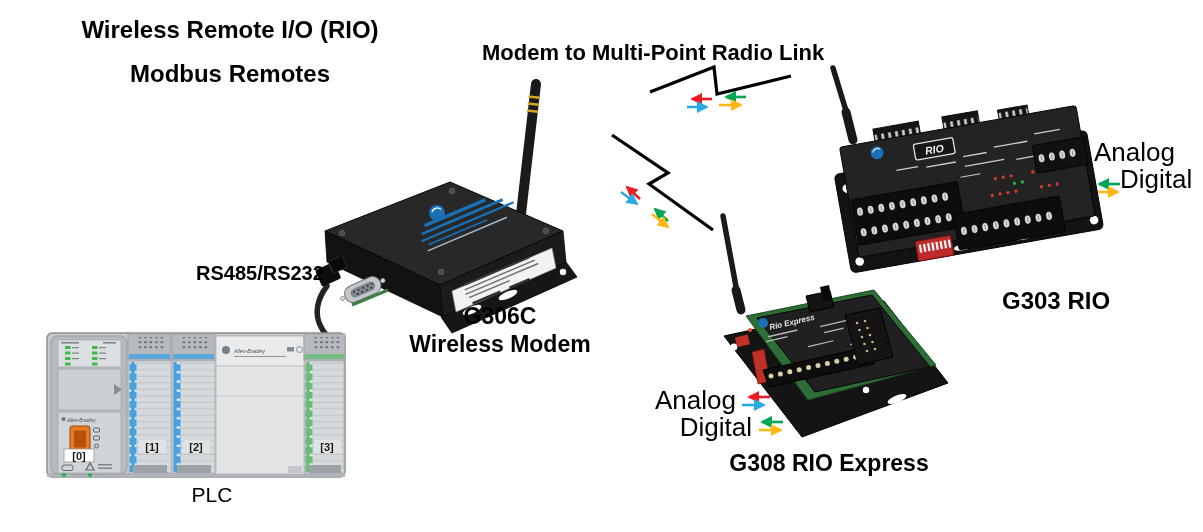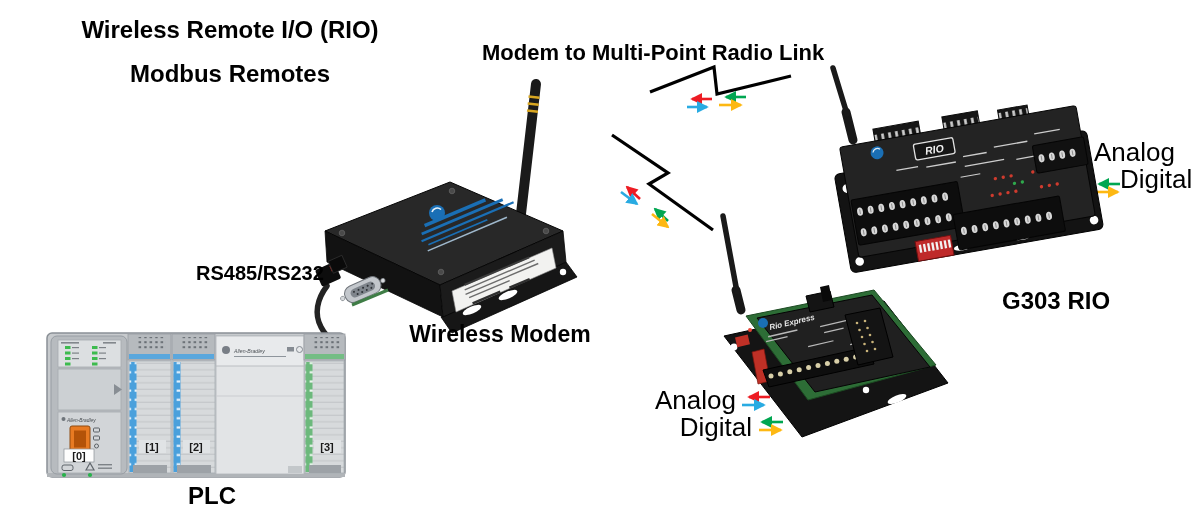--- a/index.html
+++ b/index.html
@@ -5,22 +5,22 @@
   html,body{margin:0;padding:0;background:#fff;}
   #stage{position:relative;width:1203px;height:532px;background:#ffffff;overflow:hidden;
          font-family:"Liberation Sans",sans-serif;color:#000;}
   #gfx{position:absolute;left:0;top:0;}
   .lbl{position:absolute;white-space:nowrap;line-height:1.1;}
   .title-block{left:6px;top:8px;width:448px;text-align:center;font-weight:bold;
                font-size:24px;line-height:44px;}
   .radio-label{left:482px;top:41px;font-size:22px;font-weight:bold;}
   .rs-label{left:196px;top:262px;font-size:20px;font-weight:bold;text-align:center;}
   .modem-caption{left:402px;top:304px;width:196px;text-align:center;font-size:23px;font-weight:bold;}
-  .modem-caption .sub{margin-top:18px;}
-  .plc-caption{left:178px;top:483px;width:68px;text-align:center;font-size:24px;font-weight:bold;}
+  .modem-caption .sub{margin-top:3px;}
+  .plc-caption{left:178px;top:483px;width:68px;text-align:center;font-size:21px;font-weight:normal;}
   .g303-caption{left:1002px;top:288px;width:150px;text-align:left;font-size:24px;font-weight:bold;}
   .g308-caption{left:724px;top:451px;width:210px;text-align:center;font-size:23px;font-weight:bold;}
   .io-lbl{font-size:26px;font-weight:500;}
   .analog-r{left:1094px;top:138px;}
   .digital-r{left:1120px;top:165px;}
   .analog-l{left:650px;top:386px;width:86px;text-align:right;}
   .digital-l{left:650px;top:413px;width:102px;text-align:right;}
 </style>
 </head>
 <body>
@@ -454,26 +454,28 @@
 <div class="lbl title-block">
   <div>Wireless Remote I/O (RIO)</div>
   <div>Modbus Remotes</div>
 </div>
 
 <div class="lbl radio-label">Modem to Multi-Point Radio Link</div>
 
 <div class="lbl rs-label">RS485/RS232</div>
 
 <div class="lbl modem-caption">
+  <div>G306C</div>
   <div class="sub">Wireless Modem</div>
 </div>
 
 <div class="lbl plc-caption">PLC</div>
 
 <div class="lbl g303-caption">G303 RIO</div>
 
+<div class="lbl g308-caption">G308 RIO Express</div>
 
 <div class="lbl io-lbl analog-r">Analog</div>
 <div class="lbl io-lbl digital-r">Digital</div>
 <div class="lbl io-lbl analog-l">Analog</div>
 <div class="lbl io-lbl digital-l">Digital</div>
 
 </div>
 
 </body></html>

